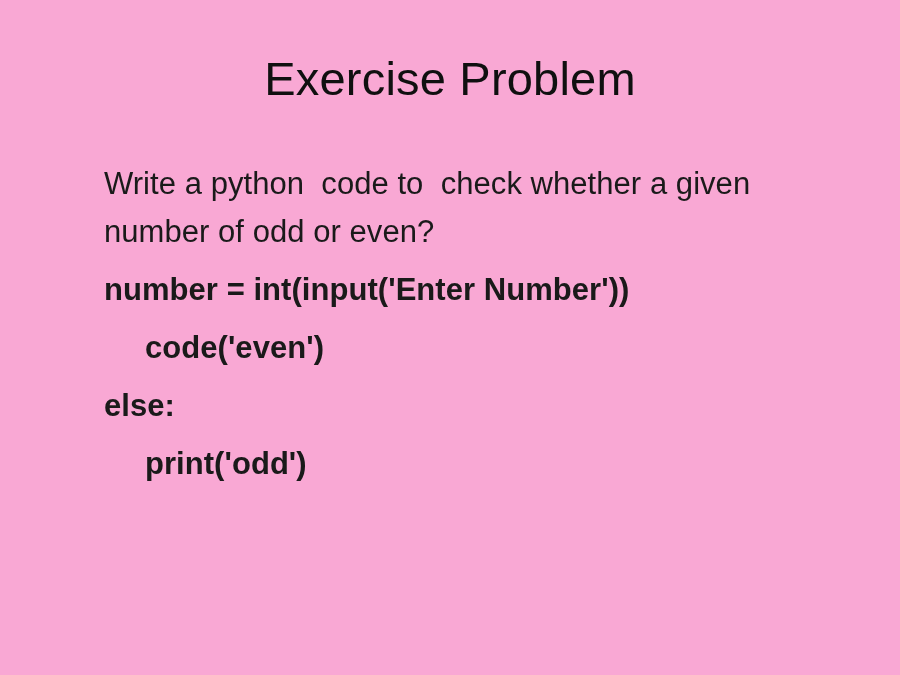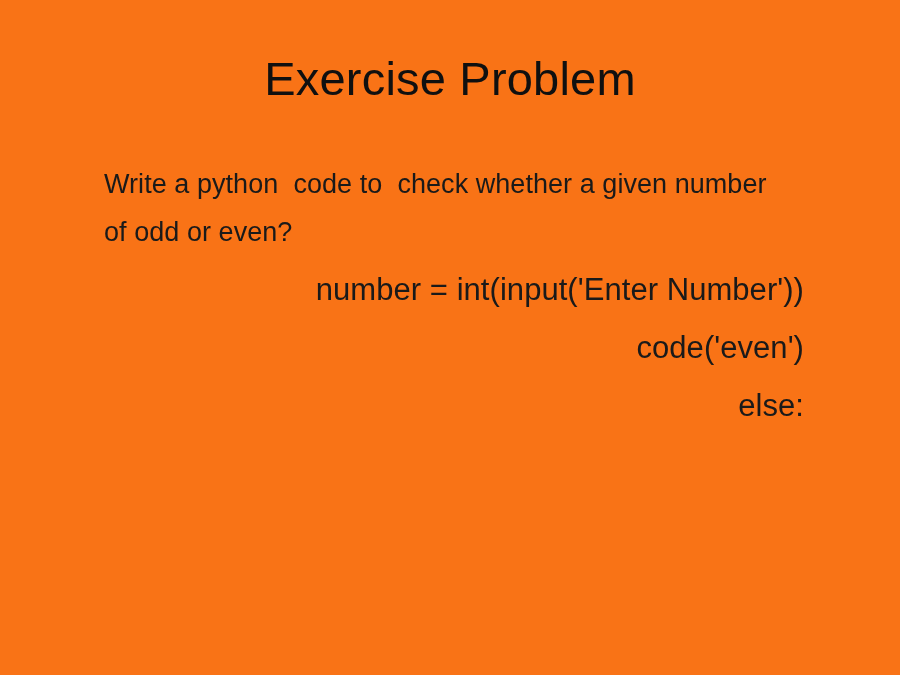--- a/index.html
+++ b/index.html
@@ -11,21 +11,21 @@
     height: 675px;
     background: #ffffff;
     font-family: "Liberation Sans", sans-serif;
     overflow: hidden;
   }
 
   .slide {
     position: relative;
     width: 900px;
     height: 675px;
-    background: #f97316;
+    background: #f9a8d4;
     box-sizing: border-box;
   }
 
   .slide-title {
     position: absolute;
     left: 0;
     top: 52px;
     width: 900px;
     text-align: center;
     font-size: 47px;
@@ -38,31 +38,30 @@
 
   .slide-body {
     position: absolute;
     left: 104px;
     top: 160px;
     width: 700px;
   }
 
   .body-line {
     font-size: 31px;
-    font-weight: 400;
+    font-weight: 700;
     line-height: 48px;
     color: #141414;
     color: #1a1a1a;
     white-space: pre;
     letter-spacing: 0.05px;
-    text-align: right;
   }
 
   .para-prompt {
-    font-size: 27px;
+    font-size: 31px;
     font-weight: 400;
     line-height: 48px;
     color: #1a1a1a;
     width: 690px;
     letter-spacing: 0.05px;
     white-space: pre-wrap;
     margin-bottom: 10px;
   }
 
   .code-line {
@@ -84,15 +83,16 @@
 
     <div class="para-prompt">Write a python  code to  check whether a given number of odd or even?</div>
 
     <div class="body-line code-line">number = int(input('Enter Number'))</div>
 
 
     <div class="body-line code-line indent-1">code('even')</div>
 
     <div class="body-line code-line">else:</div>
 
+    <div class="body-line code-line indent-1">print('odd')</div>
 
   </div>
 </div>
 
 </body></html>

